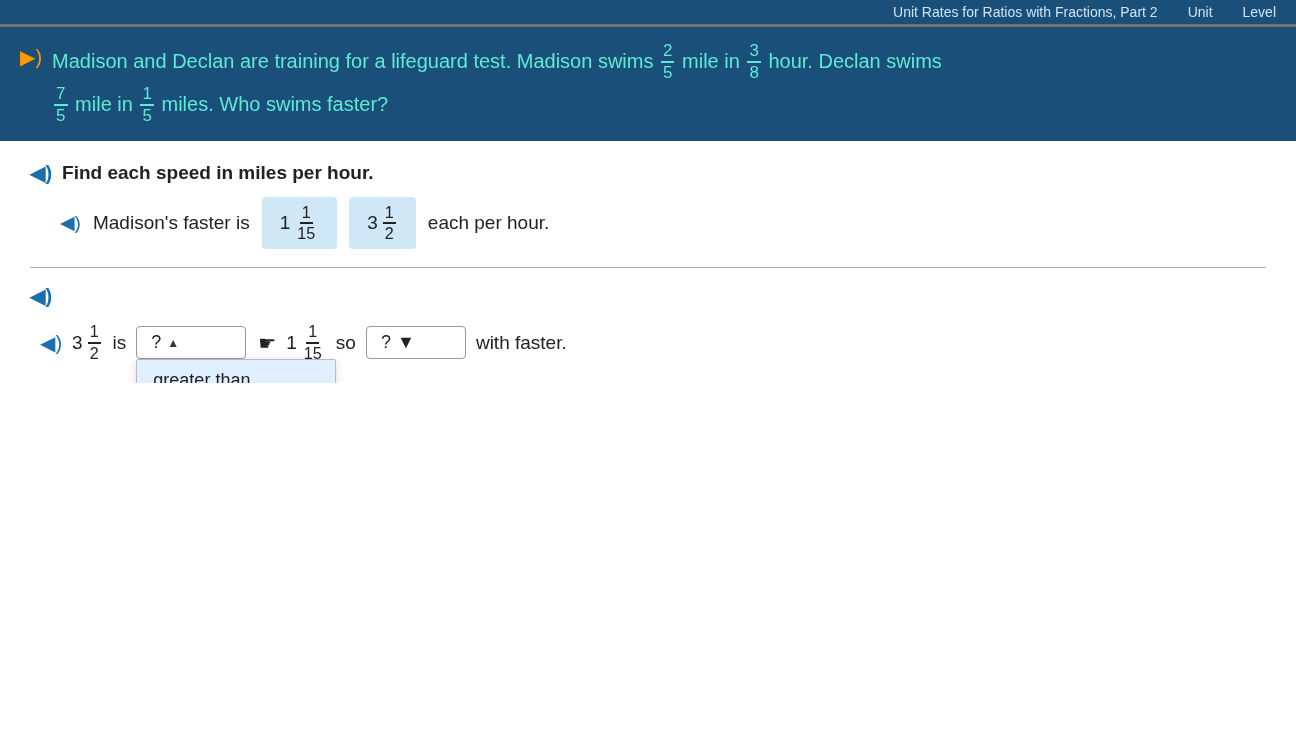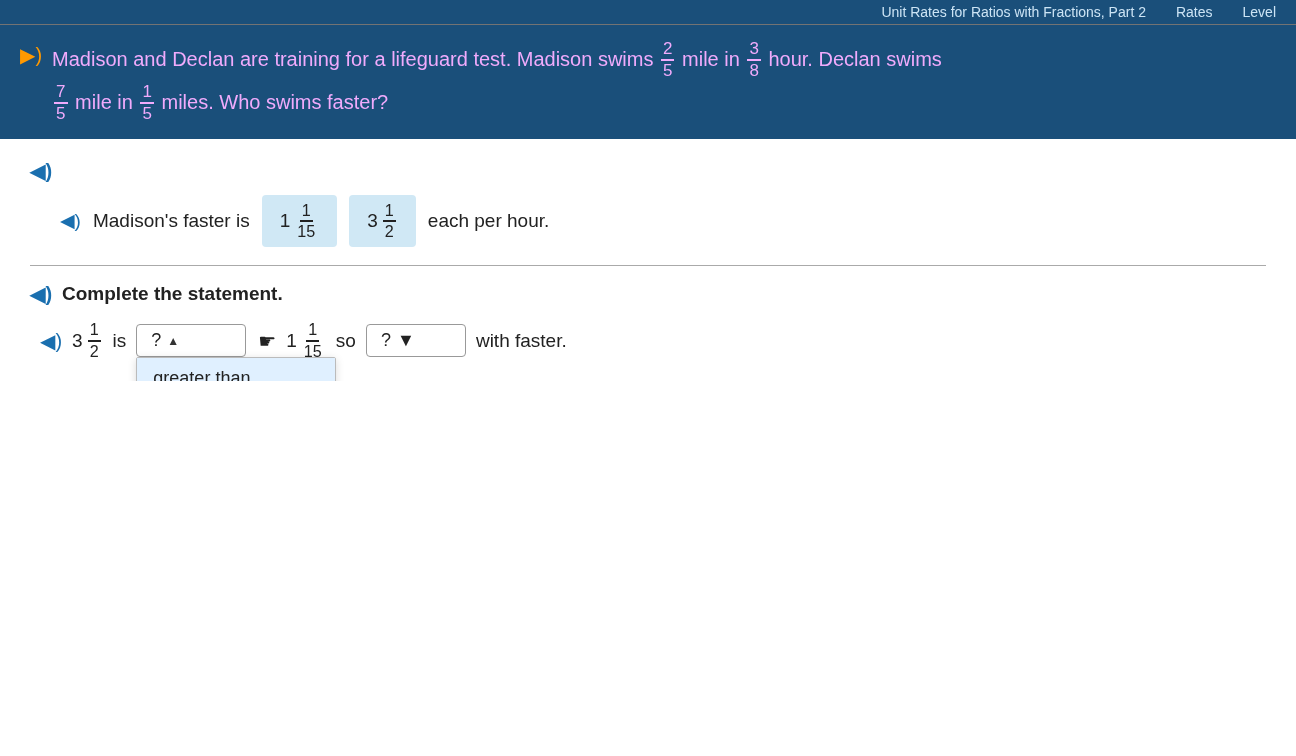--- a/index.html
+++ b/index.html
@@ -21,21 +21,21 @@
     }
 
     .header-bar .speaker-icon {
       color: #ff9900;
       font-size: 20px;
       margin-top: 4px;
       flex-shrink: 0;
     }
 
     .header-text {
-      color: #f0abfc;
+      color: #5eead4;
       font-size: 20px;
       line-height: 1.5;
     }
 
     .fraction {
       display: inline-flex;
       flex-direction: column;
       align-items: center;
       vertical-align: middle;
       line-height: 1.1;
@@ -185,34 +185,34 @@
       font-size: 20px;
       margin-left: 2px;
     }
 
     .top-nav {
       background: #1a4f7a;
       display: flex;
       justify-content: flex-end;
       padding: 4px 20px;
       gap: 30px;
-      border-bottom: 1px solid #737373;
+      border-bottom: 3px solid #737373;
     }
     .top-nav span {
       color: #cce4f5;
       font-size: 14px;
       cursor: pointer;
     }
   </style>
 </head>
 <body>
 
 <div class="top-nav">
   <span>Unit Rates for Ratios with Fractions, Part 2</span>
-  <span>Rates</span>
+  <span>Unit</span>
   <span>Level</span>
 </div>
 
 <div class="header-bar">
   <span class="speaker-icon">▶)</span>
   <div class="header-text">
     <span>Madison and Declan are training for a lifeguard test. Madison swims</span>
     
     <span class="fraction">
       <span class="num">2</span>
@@ -239,20 +239,21 @@
     </span>
     <span>miles. Who swims faster?</span>
   </div>
 </div>
 
 <div class="content-area">
 
   <div class="section">
     <div class="section-title">
       <span class="speaker-icon">◀)</span>
+      <span>Find each speed in miles per hour.</span>
     </div>
 
     <div class="speed-row">
       <span class="speaker-icon" style="color:#1a6faf;">◀)</span>
       <span>Madison's faster is</span>
 
       <span class="value-box">
         <span class="mixed-frac">
           <span>1</span>
           <span class="fraction">
@@ -273,21 +274,20 @@
       </span>
       <span>each per hour.</span>
     </div>
   </div>
 
   <hr class="divider">
 
   <div class="complete-section">
     <div class="section-title">
       <span class="speaker-icon" style="color:#1a6faf;">◀)</span>
-      <span>Complete the statement.</span>
     </div>
 
     <div class="complete-row">
       <span class="speaker-icon" style="color:#1a6faf; font-size:20px;">◀)</span>
 
       <span class="mixed-frac">
         <span>3</span>
         <span class="fraction">
           <span class="num">1</span>
           <span class="den">2</span>

